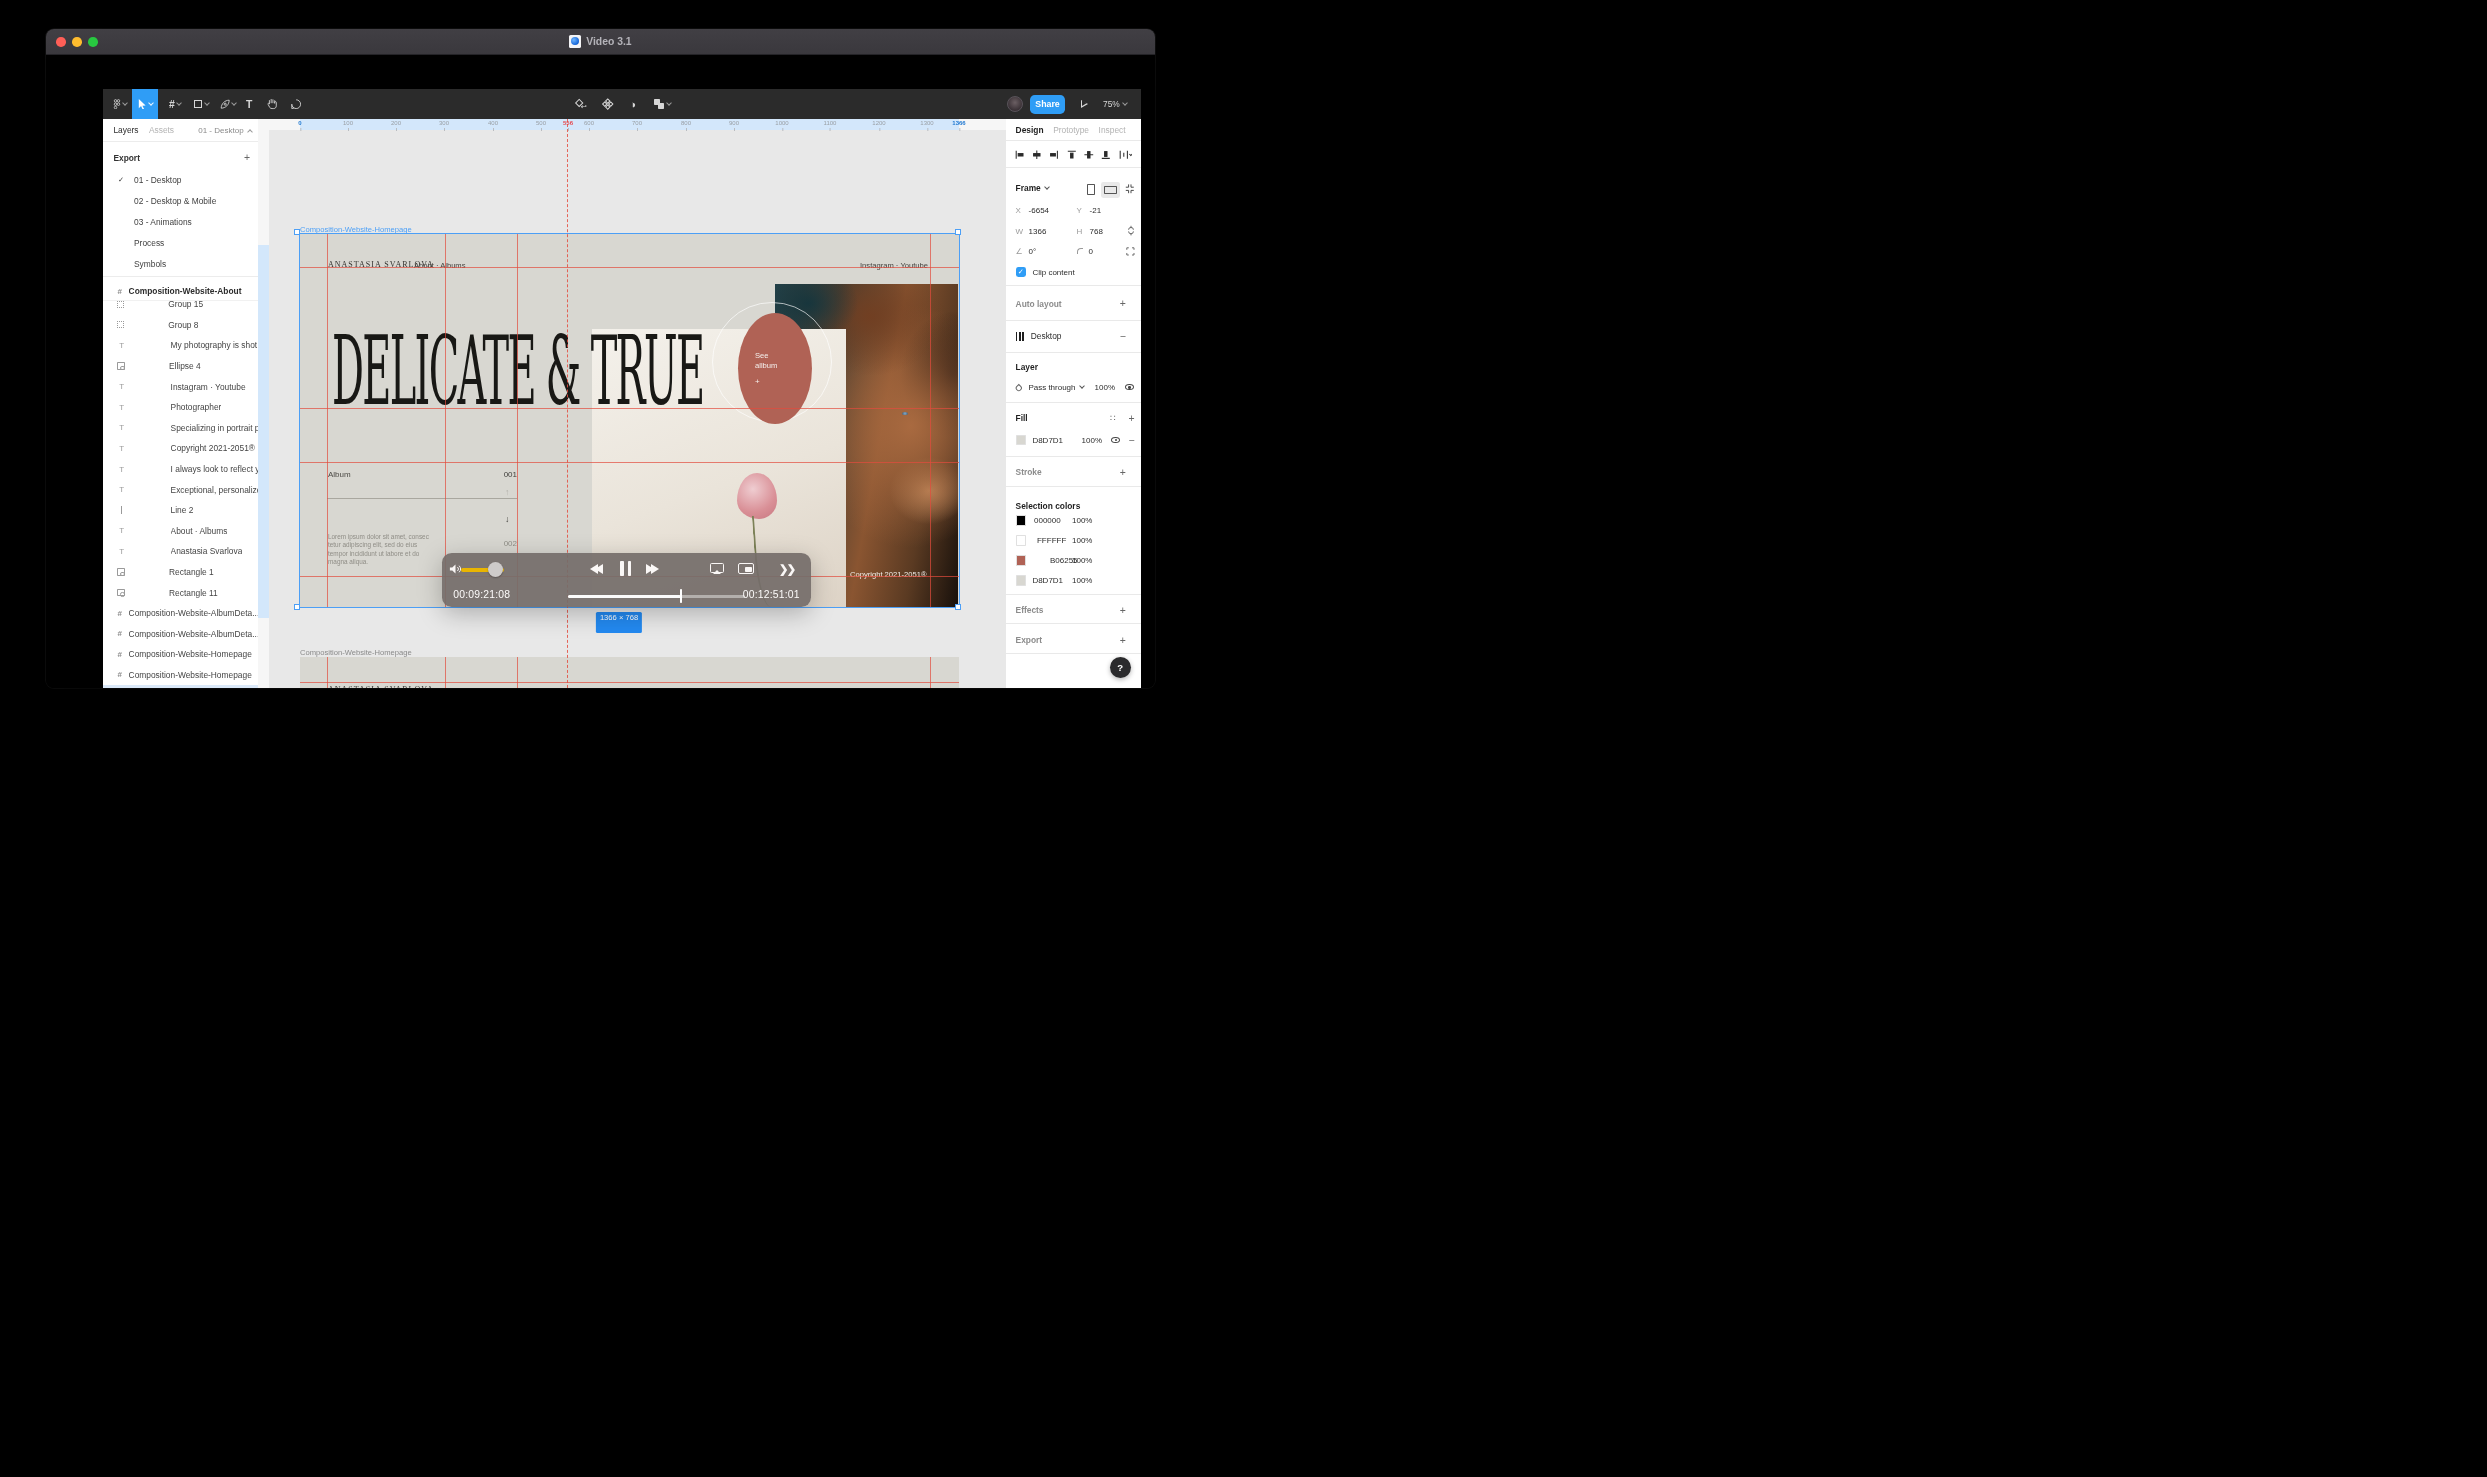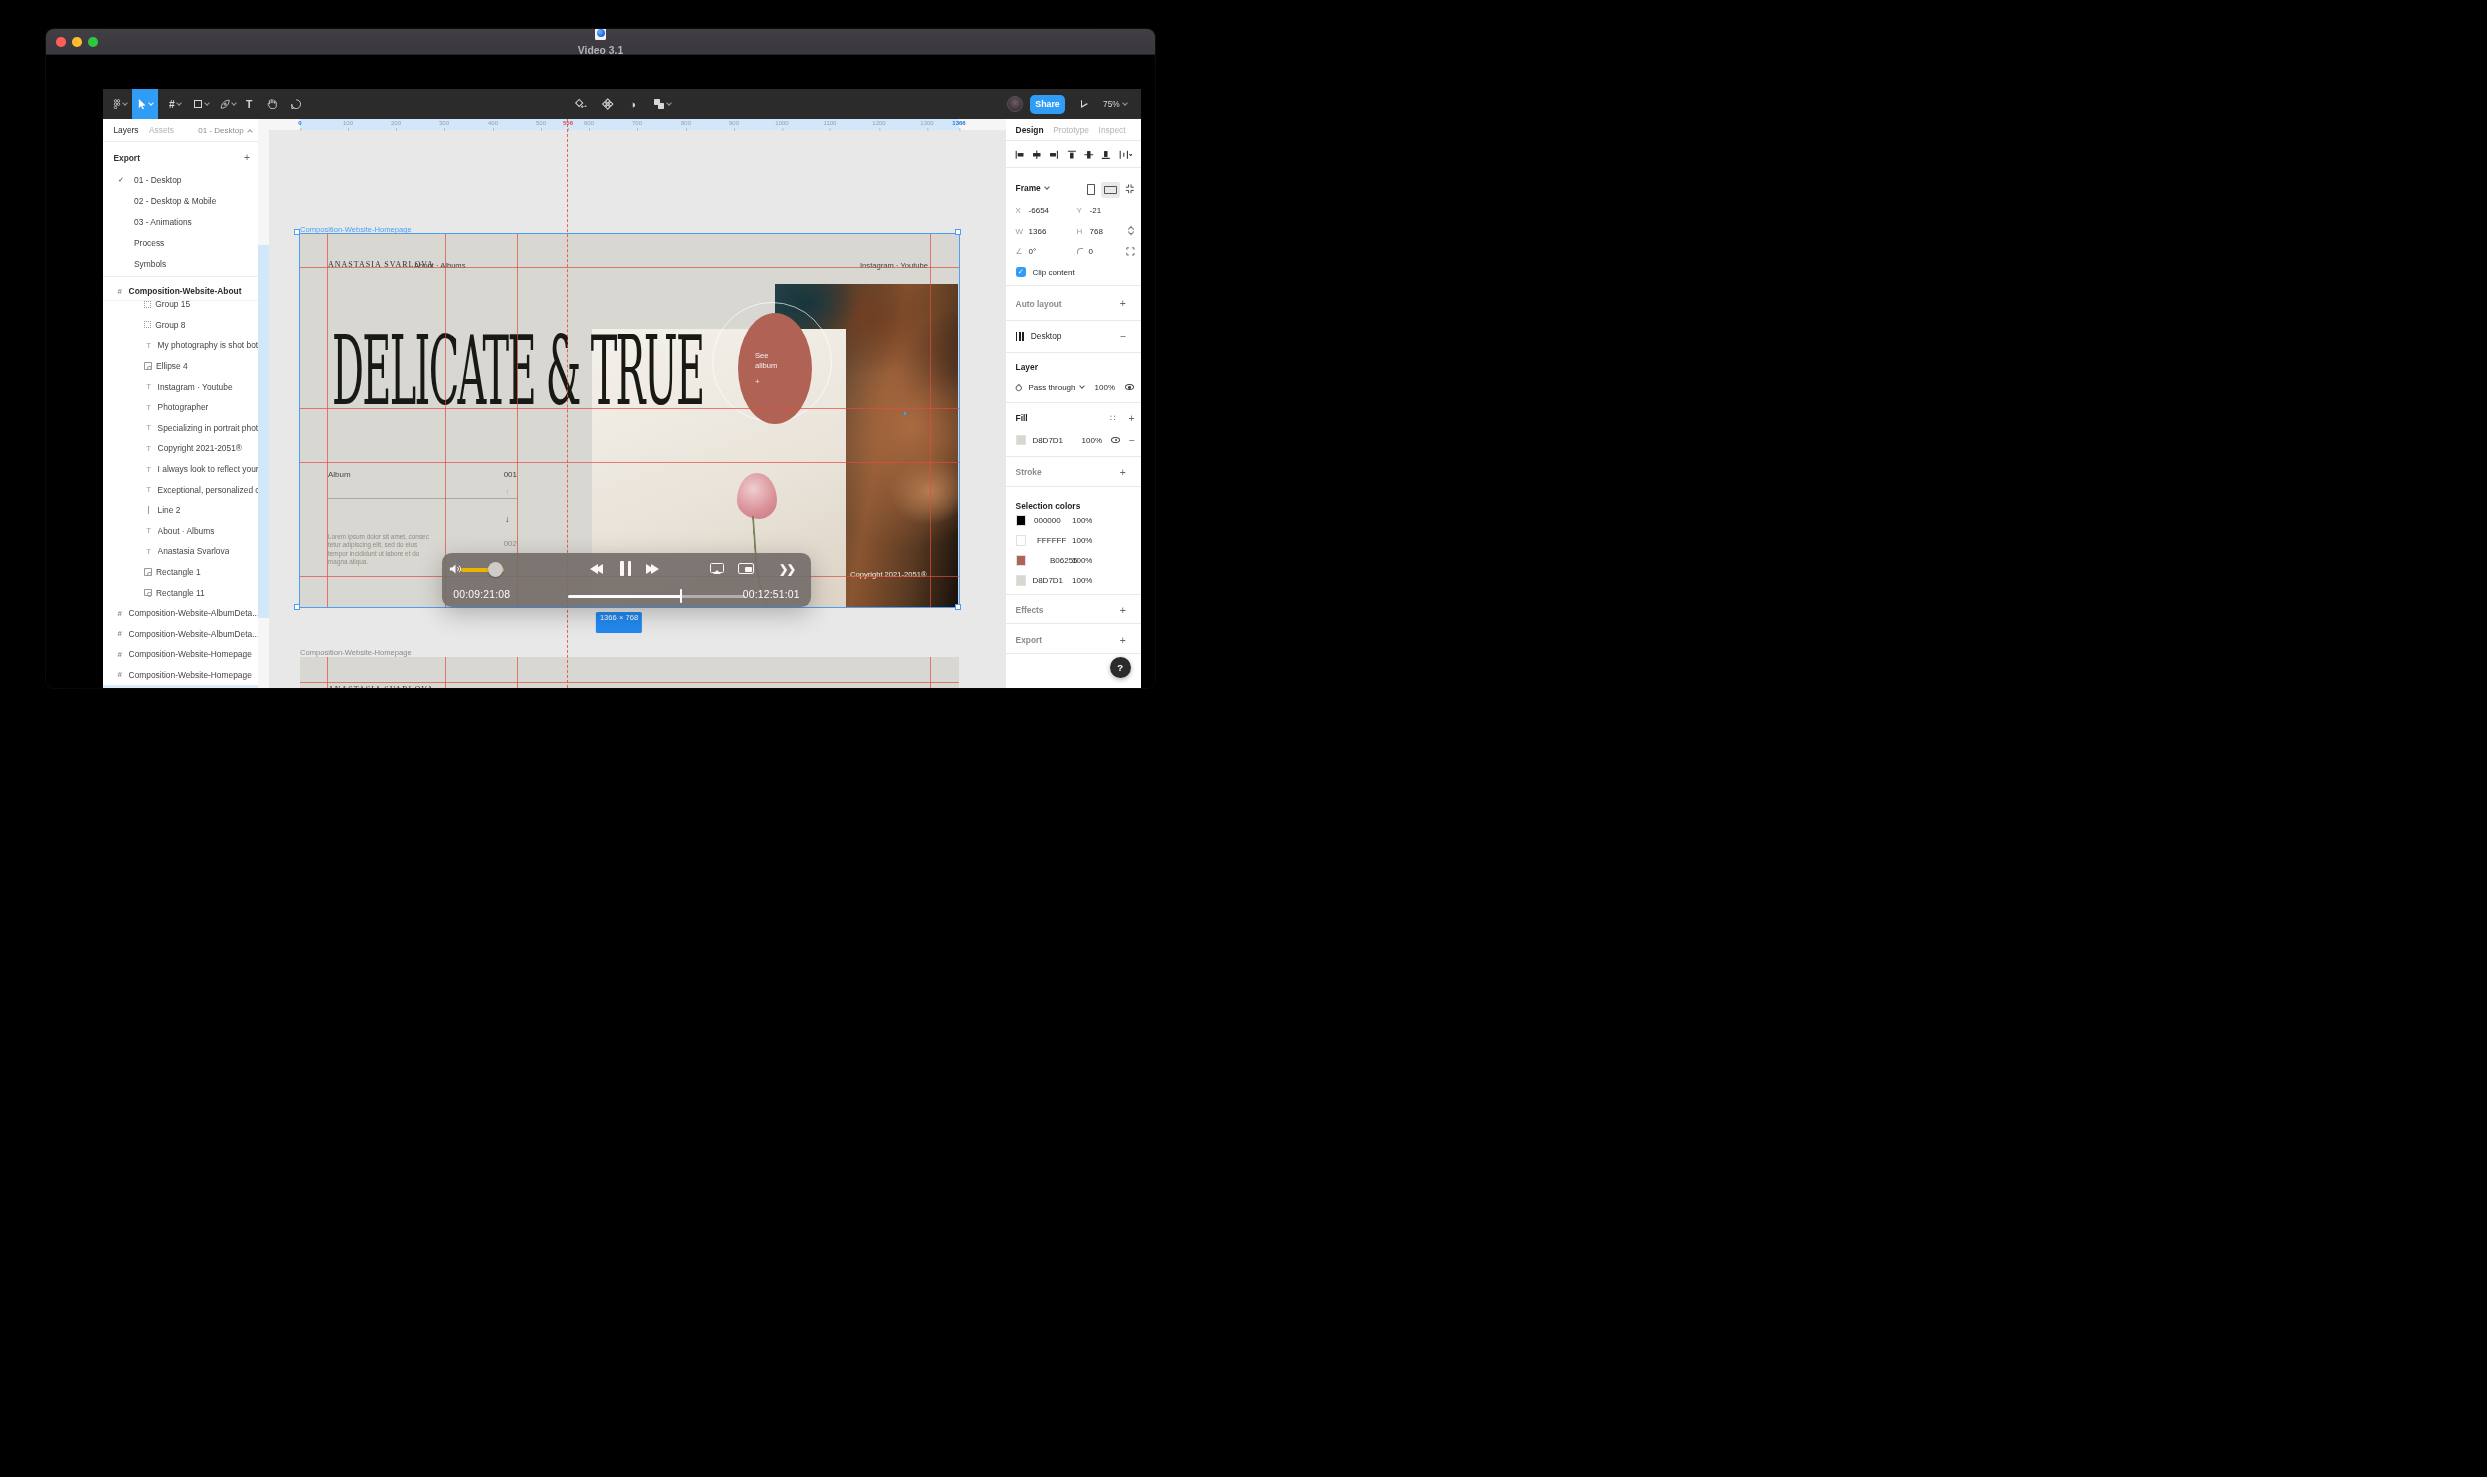--- a/index.html
+++ b/index.html
@@ -3,21 +3,21 @@
 <meta charset="utf-8">
 <style>
   * { margin:0; padding:0; box-sizing:border-box; }
   html,body { width:1244px; height:739px; background:#000; font-family:"Liberation Sans",sans-serif; overflow:hidden; }
 
   
   #win { position:absolute; left:46px; top:29px; width:1109px; height:659px; border-radius:8px; background:#000; overflow:hidden; box-shadow:0 20px 56px rgba(0,0,0,.6), 0 0 0 0.8px rgba(255,255,255,.08); }
   .titlebar { position:absolute; left:0; top:0; right:0; height:26px; background:linear-gradient(#413f44,#3a383d); border-bottom:0.8px solid #242327; display:flex; align-items:center; justify-content:center; }
   .lights { position:absolute; left:10.4px; top:8px; display:flex; gap:6.4px; }
   .light { width:9.6px; height:9.6px; border-radius:50%; }
-  .title-wrap { display:flex; align-items:center; gap:5.6px;flex-direction:column; }
+  .title-wrap { display:flex; align-items:center; gap:5.6px; }
   .doc-icon { width:11.2px; height:13px; background:#f4f4f6; border-radius:1.6px; position:relative; }
   .doc-icon::after { content:""; position:absolute; left:1.6px; top:2.4px; width:8px; height:8px; border-radius:50%; background:radial-gradient(circle at 35% 35%, #6fb6ff, #1565d8 70%, #0c3f8e); }
   .win-title { color:#b4b3b9; font-size:10.4px; font-weight:bold; }
 
   .video-area { position:absolute; left:0; top:26px; right:0; bottom:0; background:#000; }
 
   
   #figma { position:absolute; left:57px; top:34px; width:1038px; height:619px; background:#2b2b2b; font-size:8.4px; }
 
   
@@ -59,21 +59,21 @@
   .plus-g { position:absolute; right:8px; top:33px; color:#666; font-size:10.4px; font-weight:normal; }
   .pages-list { position:absolute; left:0; top:50px; width:100%; }
   .pitem { height:21px; display:flex; align-items:center; position:relative; color:#3f3f3f; font-size:8.4px; padding-left:31px; }
   .pcheck { position:absolute; left:15px; width:9.6px; color:#333; font-size:7.2px; }
   .pitem.checked .pcheck::before { content:"✓"; }
   .side-div { position:absolute; left:0; top:157px; width:100%; height:0.8px; background:#ececec; }
   .sticky-row { position:absolute; left:0; top:163px; width:100%; height:19px; background:#fff; z-index:3; display:flex; align-items:center; padding-left:12px; border-bottom:0.8px solid #f1f1f1; }
   .sticky-row .lname { font-weight:bold; color:#2c2c2c; }
   .lrows { position:absolute; left:0; top:175px; width:100%; z-index:1; }
   .lrow { height:20.6px; display:flex; align-items:center; padding-left:12px; color:#454545; font-size:8.4px; position:relative; }
-  .lrow.indent { padding-left:41px; }
+  .lrow.indent { padding-left:14px;gap:40px; }
   .lrow.selected { background:#dbe9f9; color:#1d1d1d; font-weight:bold; }
   .lname { margin-left:4px; white-space:nowrap; overflow:hidden; }
   .licon { width:9.6px; height:9.6px; flex:none; display:flex; align-items:center; justify-content:center; position:relative; }
   .ic-frame::before { content:"#"; color:#8c8c8c; font-size:8px; font-weight:bold; }
   .ic-text::before { content:"T"; color:#9a9a9a; font-size:8px; }
   .ic-group { width:7.2px; height:7.2px; border:0.8px dotted #9a9a9a; }
   .ic-image { width:8px; height:7.2px; border:0.8px solid #9a9a9a; border-radius:0.8px; }
   .ic-image::after { content:""; position:absolute; width:2.4px; height:2.4px; border-radius:50%; border:0.8px solid #9a9a9a; top:2.4px; left:2.4px; }
   .ic-line::before { content:""; width:0.8px; height:8px; background:#9a9a9a; }
 

